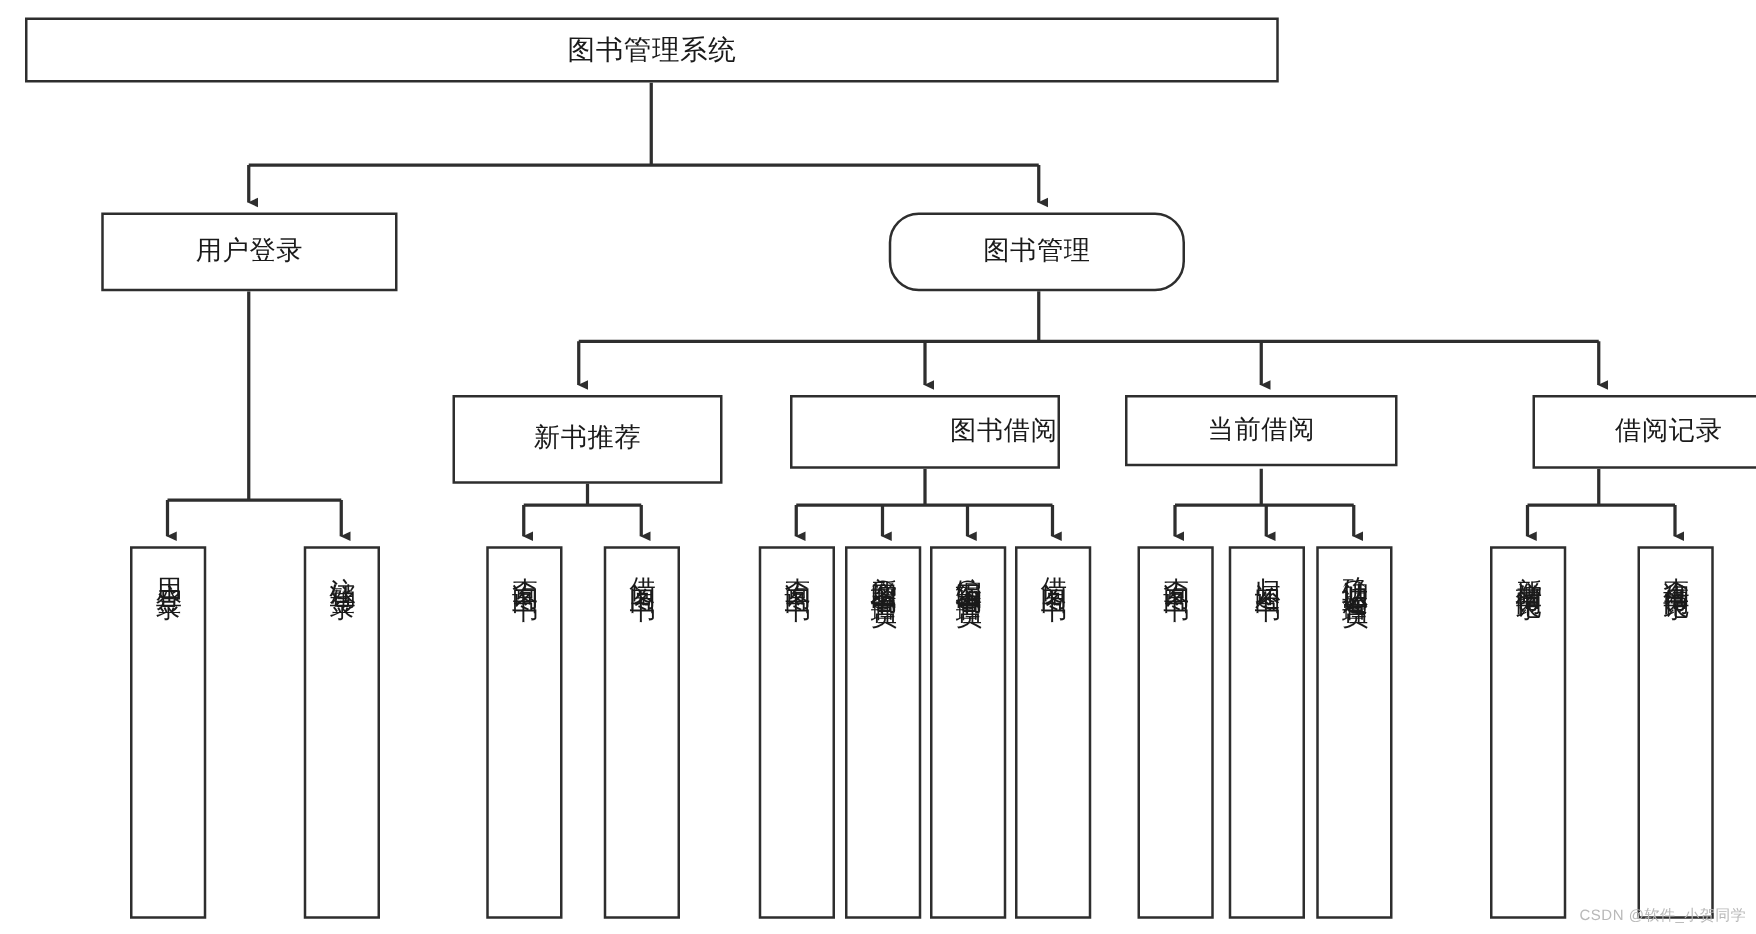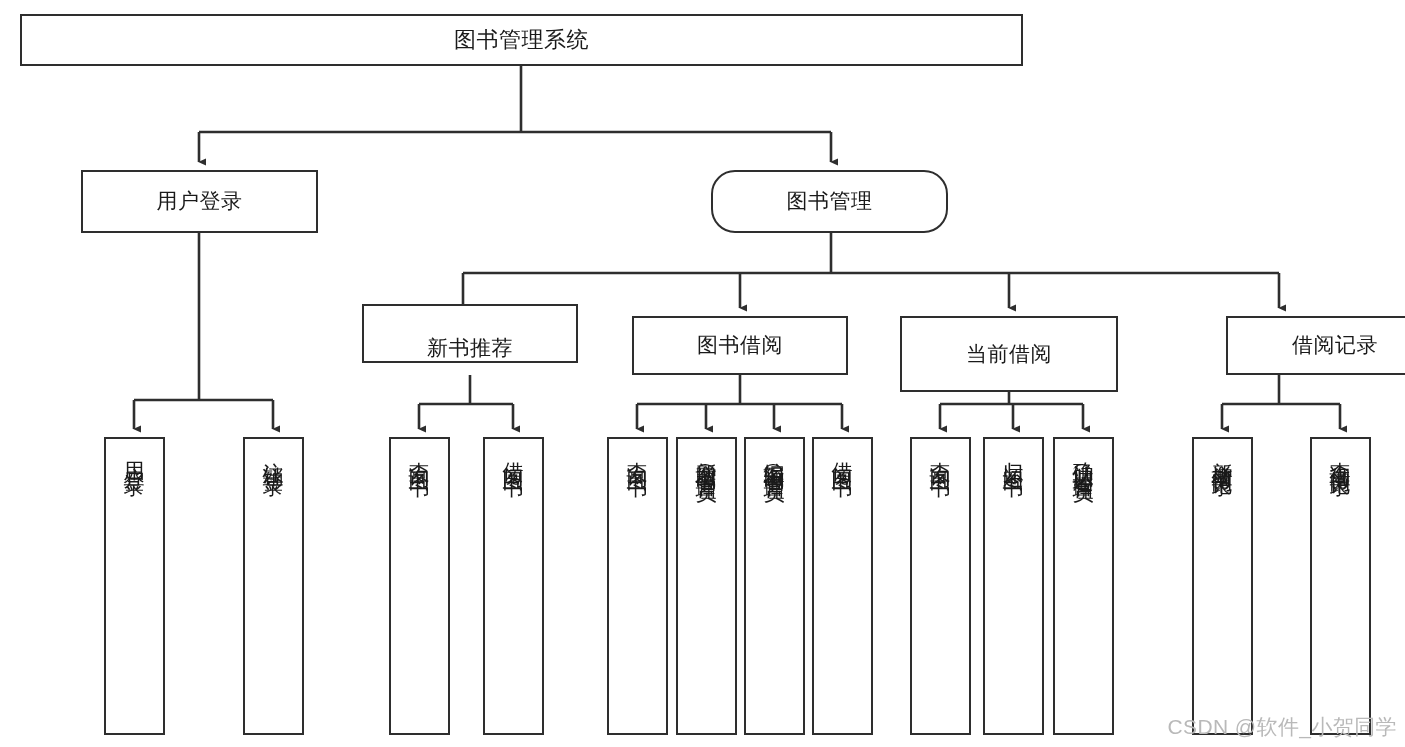--- a/index.html
+++ b/index.html
@@ -57,21 +57,21 @@
     white-space: nowrap;
   }
   .node.vert.long .label {
     letter-spacing: 3px;
   }
   #root.node .label { font-size: 22px; }
   .watermark {
     position: absolute;
     right: 8px;
     bottom: 6px;
-    font-size: 21px;
+    font-size: 12px;
     color: #b9b9b9;
     letter-spacing: 0.4px;
     white-space: nowrap;
   }
 </style>
 </head>
 <body>
 
 <div id="canvas">
 
@@ -129,27 +129,27 @@
     <span class="label">图书管理系统</span>
   </div>
 
   <div class="node horiz" style="left:81px; top:170px; width:237px; height:63px;">
     <span class="label">用户登录</span>
   </div>
   <div class="node horiz" style="left:711px; top:170px; width:237px; height:63px;border-radius:24px;">
     <span class="label">图书管理</span>
   </div>
 
-  <div class="node horiz" style="left:362px; top:304px; width:216px; height:59px;align-items:flex-end;">
+  <div class="node horiz" style="left:362px; top:316px; width:216px; height:71px;">
     <span class="label">新书推荐</span>
   </div>
-  <div class="node horiz" style="left:632px; top:316px; width:216px; height:59px;">
+  <div class="node horiz" style="left:632px; top:316px; width:216px; height:59px;justify-content:flex-end;">
     <span class="label">图书借阅</span>
   </div>
-  <div class="node horiz" style="left:900px; top:316px; width:218px; height:76px;">
+  <div class="node horiz" style="left:900px; top:316px; width:218px; height:57px;">
     <span class="label">当前借阅</span>
   </div>
   <div class="node horiz" style="left:1226px; top:316px; width:218px; height:59px;">
     <span class="label">借阅记录</span>
   </div>
 
   <div class="node vert" style="left:104px; top:437px; width:61px; height:298px;">
     <span class="label">用户登录</span>
   </div>
   <div class="node vert" style="left:243px; top:437px; width:61px; height:298px;">

